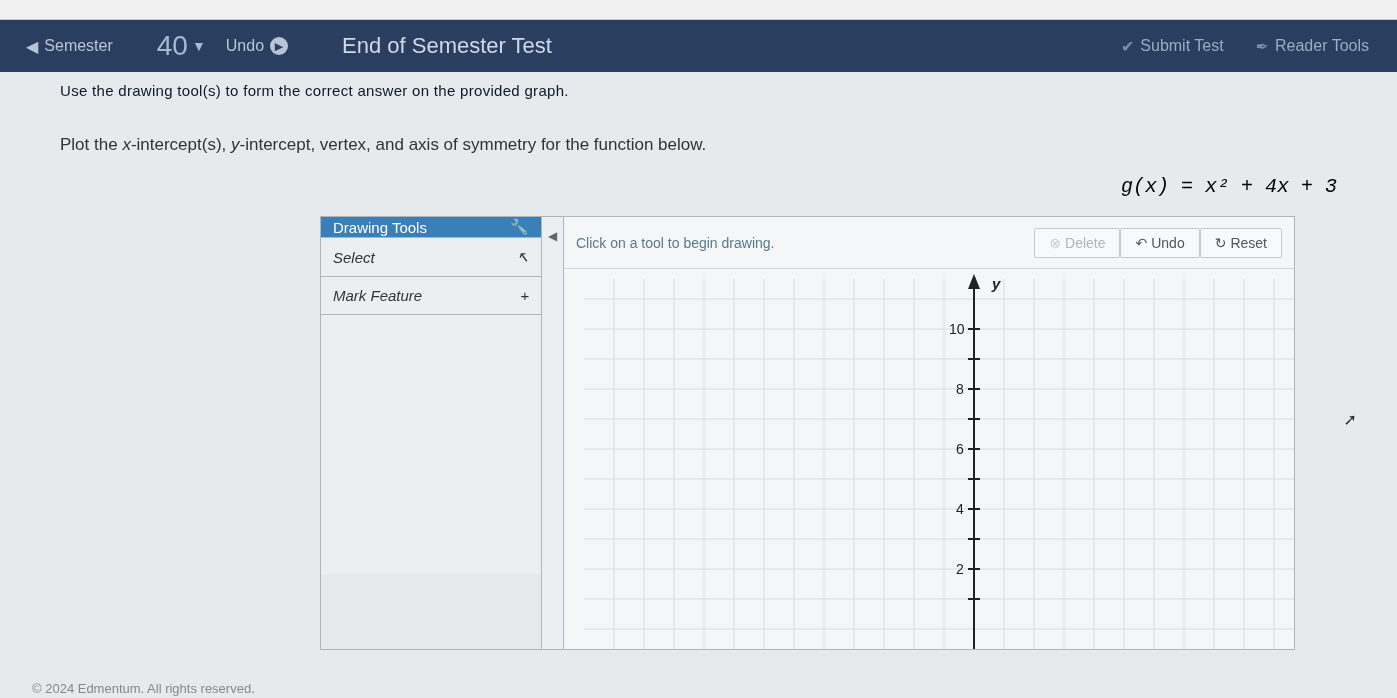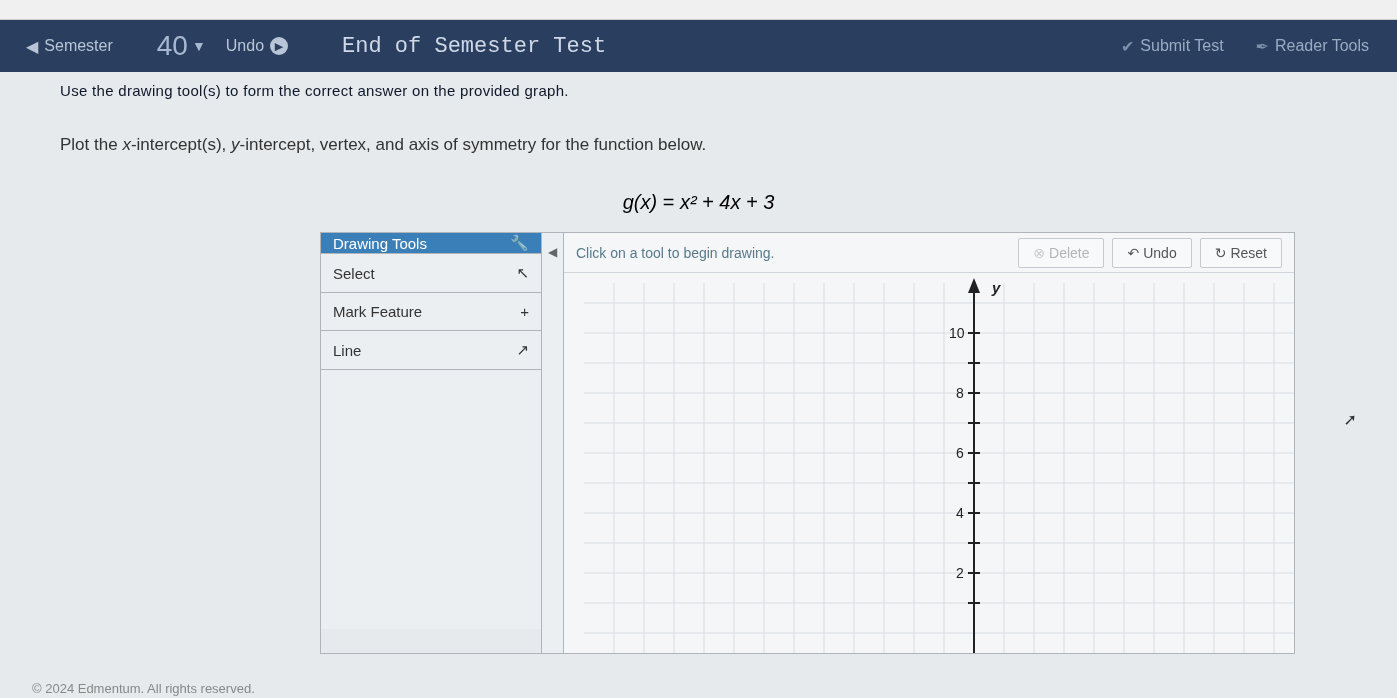--- a/index.html
+++ b/index.html
@@ -3,43 +3,43 @@
 <meta charset="utf-8">
 <style>
   * { box-sizing: border-box; margin: 0; padding: 0; }
   body { font-family: Arial, Helvetica, sans-serif; background: #e6eaed; width: 1397px; height: 698px; overflow: hidden; position: relative; }
   
   .top-bar { height: 20px; background: #f0f0f0; border-bottom: 1px solid #ccc; }
   
   .nav-bar { background: #2a3f5f; height: 52px; display: flex; align-items: center; color: #b8c5d6; padding: 0 12px; }
   .nav-btn { display: flex; align-items: center; gap: 6px; padding: 0 14px; height: 100%; cursor: pointer; font-size: 16px; }
   .q-number { font-size: 28px; color: #a8b8d0; padding: 0 6px; display: flex; align-items: center; gap: 4px; margin-left: 24px; }
-  .nav-title { color: #d0d8e8; font-size: 22px; font-weight: 400; margin-left: 40px; font-family: Liberation Mono, monospace; }
+  .nav-title { color: #d0d8e8; font-size: 22px; font-weight: 400; margin-left: 40px; }
   .nav-spacer { flex: 1; }
   .nav-right-btn { display: flex; align-items: center; gap: 6px; padding: 0 16px; height: 100%; cursor: pointer; font-size: 16px; color: #9aabc2; }
   
   .content { padding: 10px 60px 0 60px; }
   .instruction1 { font-size: 15px; color: #0f172a; margin-bottom: 36px; letter-spacing: 0.3px; }
-  .instruction2 { font-size: 17px; color: #333; margin-bottom: 36px; }
+  .instruction2 { font-size: 17px; color: #333; margin-bottom: 20px; }
   .instruction2 i { font-style: italic; }
   
-  .equation { text-align: center; font-size: 20px; font-family: Liberation Sans, sans-serif; font-style: italic; margin-bottom: 18px; }
+  .equation { text-align: right; font-size: 20px; font-family: Liberation Mono, monospace; font-style: italic; margin-bottom: 18px; }
   .equation .paren { font-style: normal; }
   
   .workspace { display: flex; margin-left: 260px; }
   
   .tools-panel { width: 222px; border: 1px solid #b0b5bb; }
   .tools-header { background: #3a7fb8; color: #fff; padding: 1px 12px; font-size: 15px; display: flex; align-items: center; justify-content: space-between; }
-  .tool-item { background: #eceff2; border-top: 1px solid #b0b5bb; padding: 10px 12px; font-size: 15px; color: #333; display: flex; align-items: center; justify-content: space-between; cursor: pointer; }
+  .tool-item { background: #eceff2; border-top: 1px solid #b0b5bb; padding: 10px 12px; font-size: 15px; color: #333; display: flex; align-items: center; justify-content: space-between; cursor: pointer; font-style: italic; }
   .tools-empty { background: #eceff2; border-top: 1px solid #b0b5bb; height: 260px; }
   
   .collapse-btn { width: 22px; background: #eceff2; border: 1px solid #b0b5bb; border-left: none; display: flex; align-items: flex-start; justify-content: center; padding-top: 12px; cursor: pointer; font-size: 12px; color: #666; }
   
   .graph-area { flex: 0 0 730px; border: 1px solid #b0b5bb; border-left: none; background: #f4f6f8; position: relative; }
-  .graph-header { height: 40px; display: flex; align-items: center; padding: 0 12px; gap: 8px; border-bottom: 1px solid #d0d5db; }
+  .graph-header { height: 52px; display: flex; align-items: center; padding: 0 12px; border-bottom: 1px solid #d0d5db; }
   .graph-hint { font-size: 14px; color: #5a7a8a; flex: 1; }
   .action-btn { background: #f8f9fb; border: 1px solid #c5cad0; padding: 6px 14px; font-size: 14px; color: #555; display: flex; align-items: center; gap: 4px; cursor: pointer; border-radius: 2px; }
   .action-btn.disabled { color: #b5b5b5; cursor: default; }
   
   .graph-canvas { position: relative; height: 380px; overflow: hidden; }
   .graph-canvas svg { display: block; }
   
   .footer { position: absolute; bottom: 2px; left: 32px; font-size: 13px; color: #888; }
   
   .cursor-arrow { position: absolute; right: 40px; top: 410px; font-size: 16px; color: #333; pointer-events: none; }
@@ -91,24 +91,20 @@
         <span>Drawing Tools</span>
         <span class="icon">🔧</span>
       </div>
       <div class="tool-item">
         <span>Select</span>
         <span class="icon">↖</span>
       </div>
       <div class="tool-item">
         <span>Mark Feature</span>
         <span class="icon">+</span>
-      </div>
-      <div class="tool-item">
-        <span>Line</span>
-        <span class="icon">↗</span>
       </div>
       <div class="tools-empty"></div>
     </div>
 
     <div class="collapse-btn">
       <span class="icon">◀</span>
     </div>
 
     <div class="graph-area">
       <div class="graph-header">

